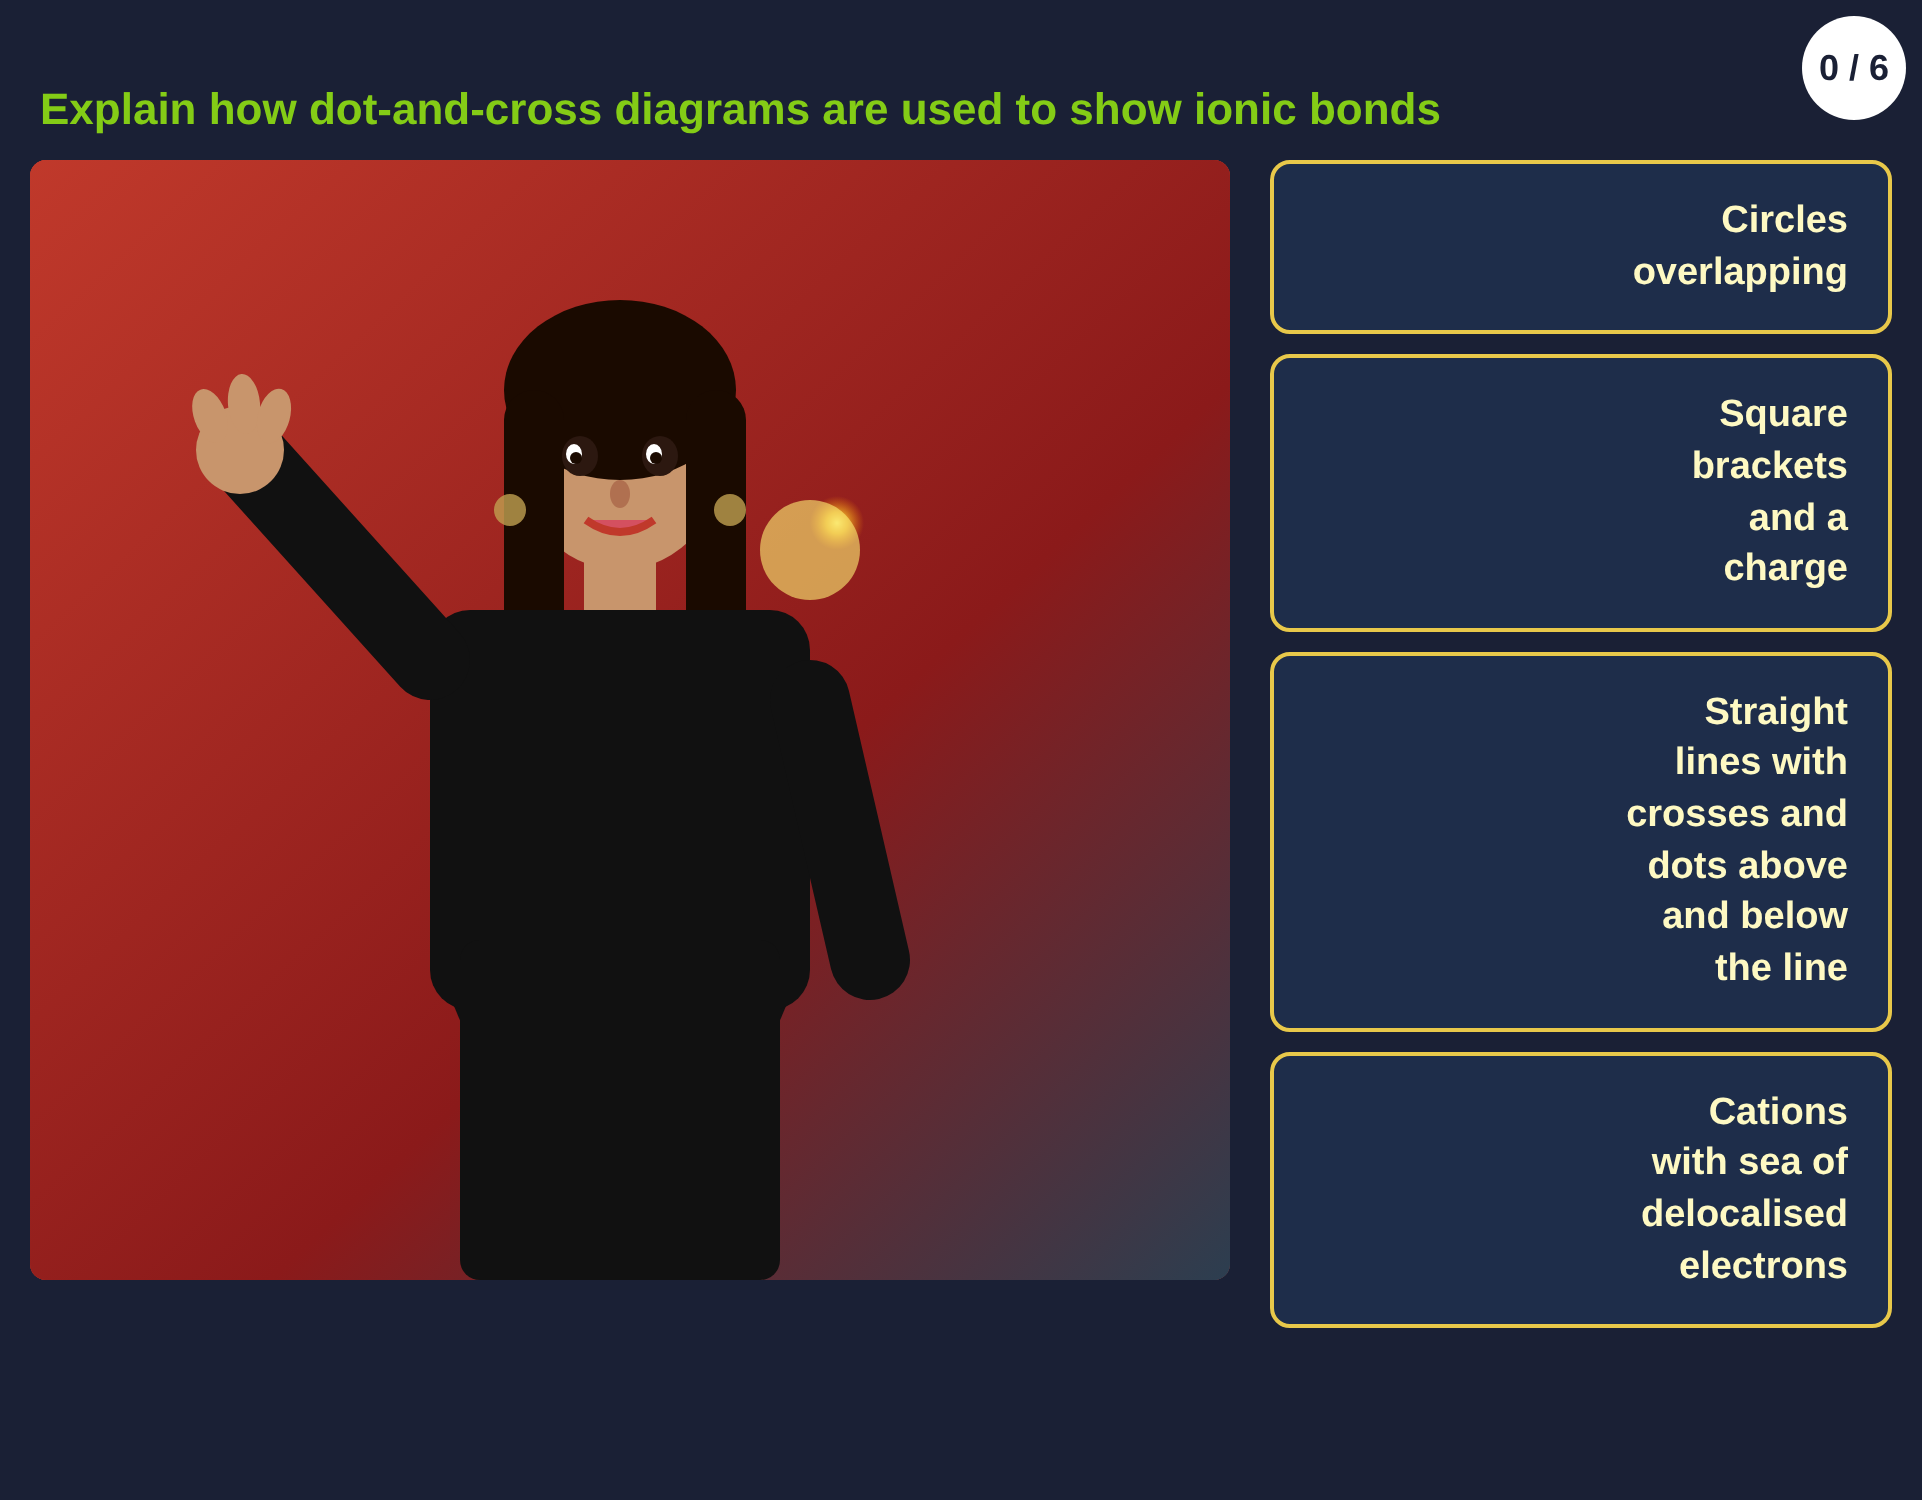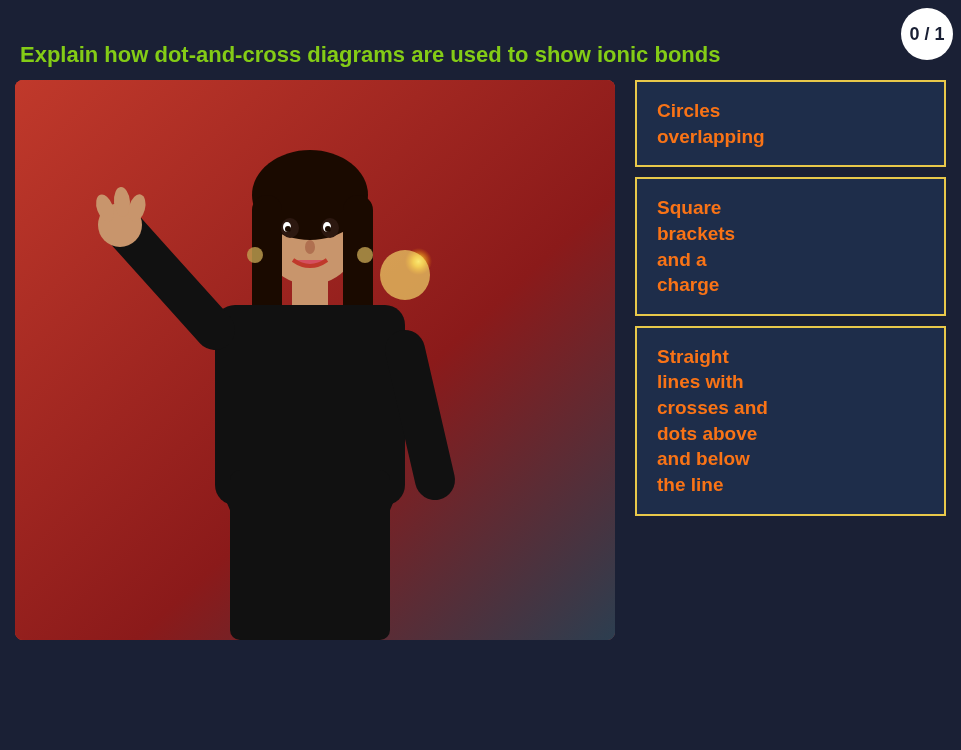--- a/index.html
+++ b/index.html
@@ -93,44 +93,44 @@
       flex: 1;
       display: flex;
       flex-direction: column;
       gap: 10px;
       overflow: visible;
     }
 
     .answer-card {
       background: #1e2d4a;
       border: 2px solid #e8c84a;
-      border-radius: 0;
+      border-radius: 10px;
       padding: 16px 20px;
-      text-align: left;
-      color: #f97316;
+      text-align: right;
+      color: #fef9c3;
       font-size: 19px;
       font-weight: bold;
       line-height: 1.35;
       cursor: pointer;
     }
 
     
     svg.person-svg {
       position: absolute;
       bottom: 0;
       left: 0;
       width: 100%;
       height: 100%;
     }
   </style>
 </head>
 <body>
 
 <div class="score-badge">
-  <span>0 / 1</span>
+  <span>0 / 6</span>
 </div>
 
 <div class="question-header">
   <span>Explain how dot-and-cross diagrams are used to show ionic bonds</span>
 </div>
 
 <div class="main-content">
 
   <div class="video-panel">
     <div class="video-placeholder">
@@ -207,15 +207,18 @@
     </div>
 
     <div class="answer-card">
       <span>Square<br>brackets<br>and a<br>charge</span>
     </div>
 
     <div class="answer-card">
       <span>Straight<br>lines with<br>crosses and<br>dots above<br>and below<br>the line</span>
     </div>
 
+    <div class="answer-card">
+      <span>Cations<br>with sea of<br>delocalised<br>electrons</span>
+    </div>
 
   </div>
 </div>
 
 </body></html>

